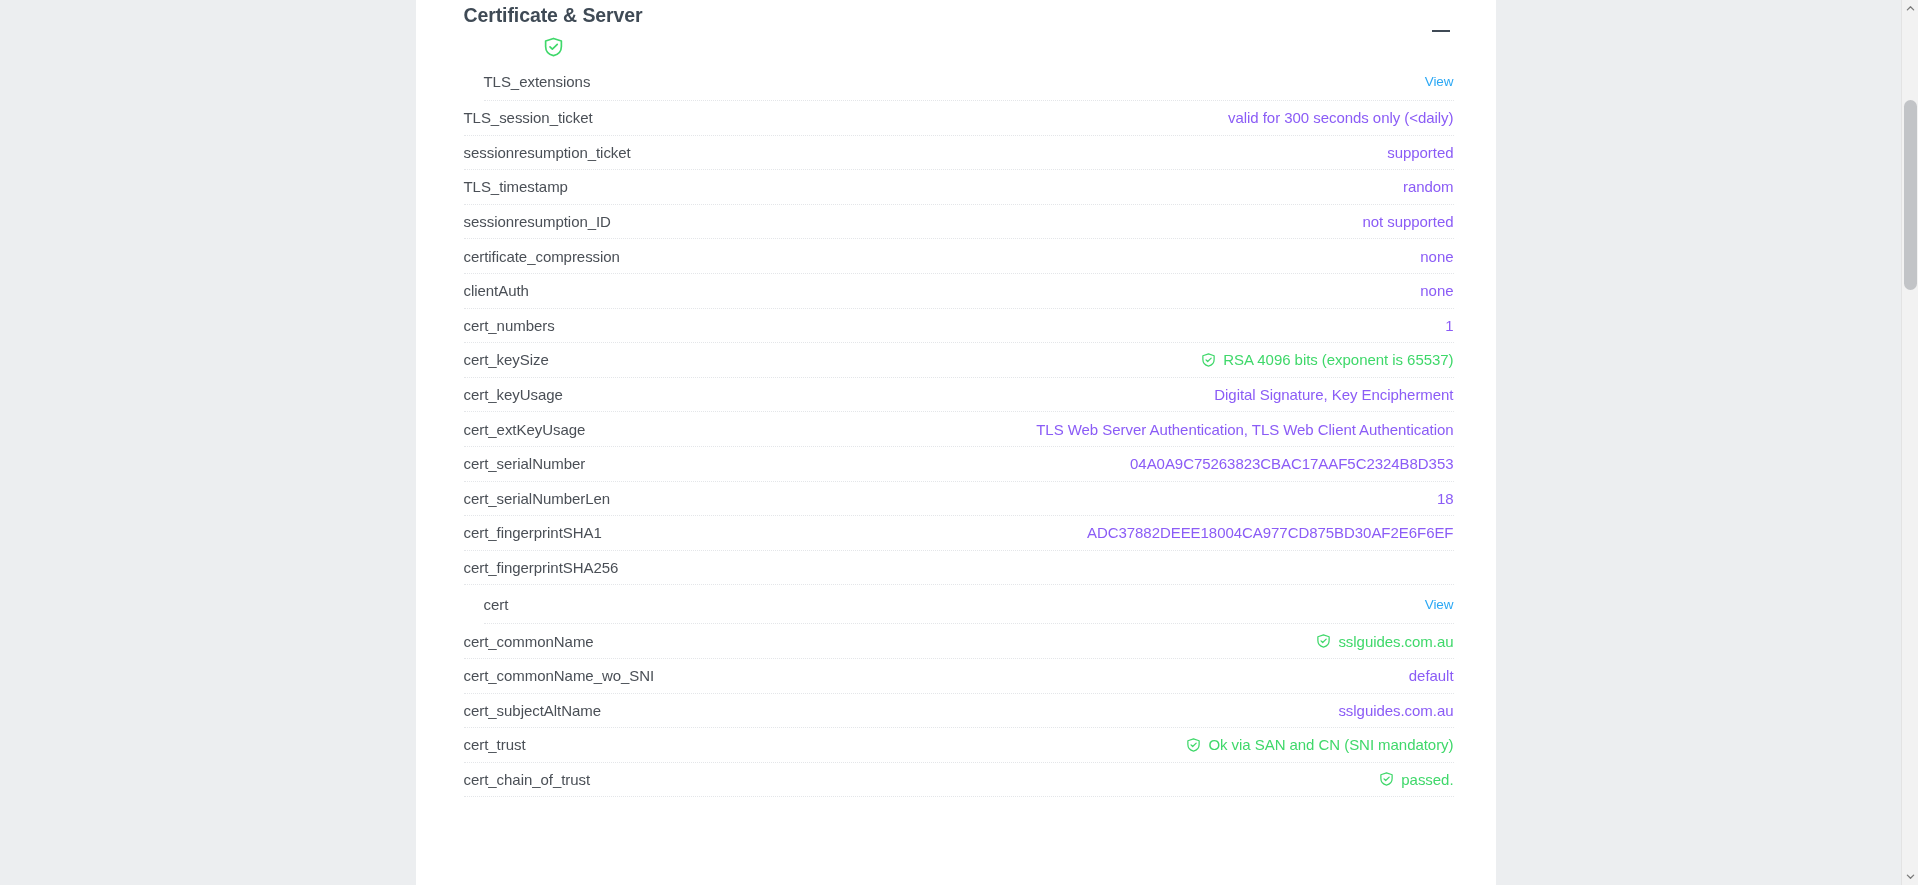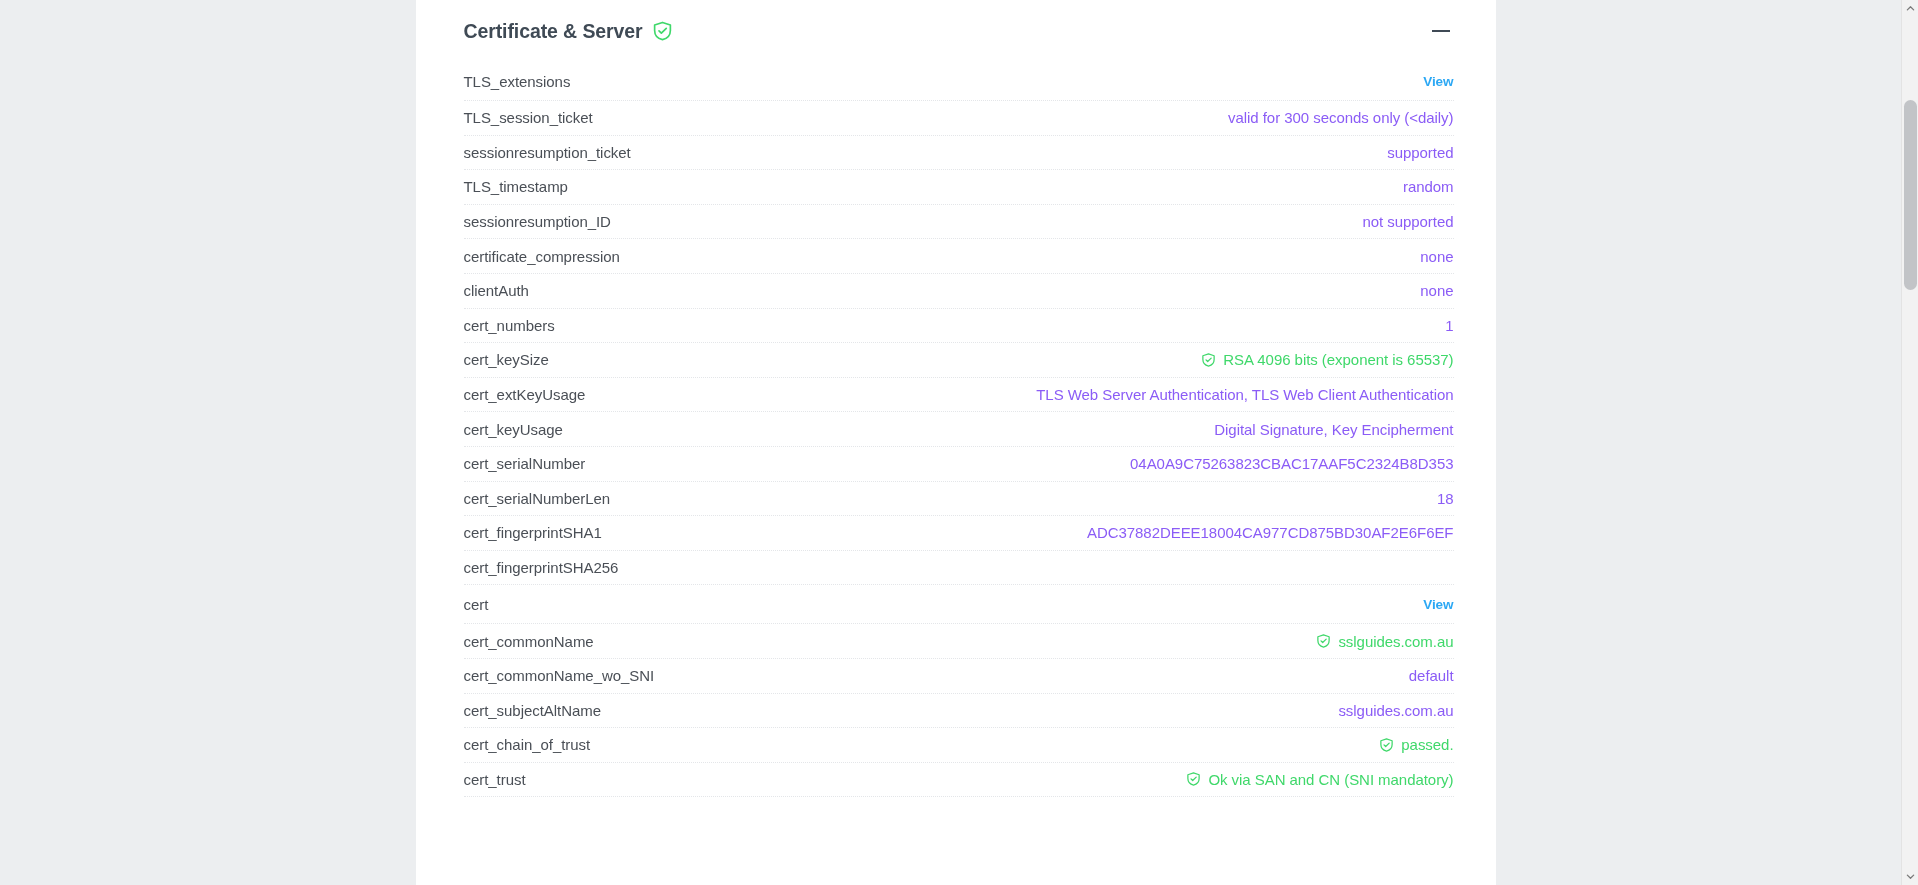--- a/index.html
+++ b/index.html
@@ -43,20 +43,21 @@
     display: flex;
     align-items: center;
     justify-content: space-between;
     height: 54px;
     padding-top: 8px;
   }
   .section-title-wrap {
     display: flex;
     align-items: center;
     gap: 9px;
+    flex-direction: column;
   }
   .section-title {
     font-size: 19.5px;
     font-weight: 600;
     color: #3f4a55;
     letter-spacing: -0.1px;
   }
   .shield-lg { width: 21px; height: 22px; display: block; }
   .collapse-btn {
     width: 26px; height: 26px;
@@ -72,21 +73,21 @@
 
   .row {
     display: flex;
     align-items: center;
     justify-content: space-between;
     height: 34.6px;
     border-bottom: 1px dotted #e4e6e9;
     gap: 20px;
   }
   .row:first-child { border-top: 0; }
-  .row.tall { height: 39px; }
+  .row.tall { height: 39px; margin-left: 20px; }
 
   .row-key {
     font-size: 15px;
     color: #4a4f56;
     white-space: nowrap;
     letter-spacing: -0.05px;
   }
   .row-val {
     font-size: 15px;
     color: #8b5cf6;
@@ -94,21 +95,21 @@
     white-space: nowrap;
     display: flex;
     align-items: center;
     gap: 7px;
     justify-content: flex-end;
     letter-spacing: -0.05px;
   }
   .row-val.good { color: #3fd86a; }
   .row-val.link {
     color: #2ca8f4;
-    font-weight: 700;
+    font-weight: 400;
     font-size: 13.5px;
     cursor: pointer;
   }
   .shield-sm { width: 15px; height: 16px; flex: 0 0 auto; display: block; }
 
   
   .scrollbar-track {
     position: absolute;
     top: 0; right: 0;
     width: 17px; height: 885px;
@@ -209,29 +210,29 @@
             <span class="shield-ic">
               <svg class="shield-sm" viewBox="0 0 24 24" fill="none">
                 <path d="M12 2.2 21 5.2v6.1c0 5.3-3.6 9.2-9 10.5-5.4-1.3-9-5.2-9-10.5V5.2z" stroke="#3fd86a" stroke-width="2" stroke-linejoin="round"></path>
                 <path d="M8 11.8l2.7 2.7L16.3 9" stroke="#3fd86a" stroke-width="2" stroke-linecap="round" stroke-linejoin="round"></path>
               </svg>
             </span>
             <span>RSA 4096 bits (exponent is 65537)</span>
           </div>
         </div>
         <div class="row">
+          <div class="row-key">cert_keyUsage</div>
+          <div class="row-val">
+            <span>Digital Signature, Key Encipherment</span>
+          </div>
+        </div>
+        <div class="row">
           <div class="row-key">cert_extKeyUsage</div>
           <div class="row-val">
             <span>TLS Web Server Authentication, TLS Web Client Authentication</span>
-          </div>
-        </div>
-        <div class="row">
-          <div class="row-key">cert_keyUsage</div>
-          <div class="row-val">
-            <span>Digital Signature, Key Encipherment</span>
           </div>
         </div>
         <div class="row">
           <div class="row-key">cert_serialNumber</div>
           <div class="row-val">
             <span>04A0A9C75263823CBAC17AAF5C2324B8D353</span>
           </div>
         </div>
         <div class="row">
           <div class="row-key">cert_serialNumberLen</div>
@@ -272,41 +273,41 @@
             <span>default</span>
           </div>
         </div>
         <div class="row">
           <div class="row-key">cert_subjectAltName</div>
           <div class="row-val">
             <span>sslguides.com.au</span>
           </div>
         </div>
         <div class="row">
+          <div class="row-key">cert_trust</div>
+          <div class="row-val good">
+            <span class="shield-ic">
+              <svg class="shield-sm" viewBox="0 0 24 24" fill="none">
+                <path d="M12 2.2 21 5.2v6.1c0 5.3-3.6 9.2-9 10.5-5.4-1.3-9-5.2-9-10.5V5.2z" stroke="#3fd86a" stroke-width="2" stroke-linejoin="round"></path>
+                <path d="M8 11.8l2.7 2.7L16.3 9" stroke="#3fd86a" stroke-width="2" stroke-linecap="round" stroke-linejoin="round"></path>
+              </svg>
+            </span>
+            <span>Ok via SAN and CN (SNI mandatory)</span>
+          </div>
+        </div>
+        <div class="row">
           <div class="row-key">cert_chain_of_trust</div>
           <div class="row-val good">
             <span class="shield-ic">
               <svg class="shield-sm" viewBox="0 0 24 24" fill="none">
                 <path d="M12 2.2 21 5.2v6.1c0 5.3-3.6 9.2-9 10.5-5.4-1.3-9-5.2-9-10.5V5.2z" stroke="#3fd86a" stroke-width="2" stroke-linejoin="round"></path>
                 <path d="M8 11.8l2.7 2.7L16.3 9" stroke="#3fd86a" stroke-width="2" stroke-linecap="round" stroke-linejoin="round"></path>
               </svg>
             </span>
             <span>passed.</span>
-          </div>
-        </div>
-        <div class="row">
-          <div class="row-key">cert_trust</div>
-          <div class="row-val good">
-            <span class="shield-ic">
-              <svg class="shield-sm" viewBox="0 0 24 24" fill="none">
-                <path d="M12 2.2 21 5.2v6.1c0 5.3-3.6 9.2-9 10.5-5.4-1.3-9-5.2-9-10.5V5.2z" stroke="#3fd86a" stroke-width="2" stroke-linejoin="round"></path>
-                <path d="M8 11.8l2.7 2.7L16.3 9" stroke="#3fd86a" stroke-width="2" stroke-linecap="round" stroke-linejoin="round"></path>
-              </svg>
-            </span>
-            <span>Ok via SAN and CN (SNI mandatory)</span>
           </div>
         </div>
       </div>
 
   </div>
 
   <div class="right-gutter"></div>
 </div>
 
 <div class="scrollbar-track">

